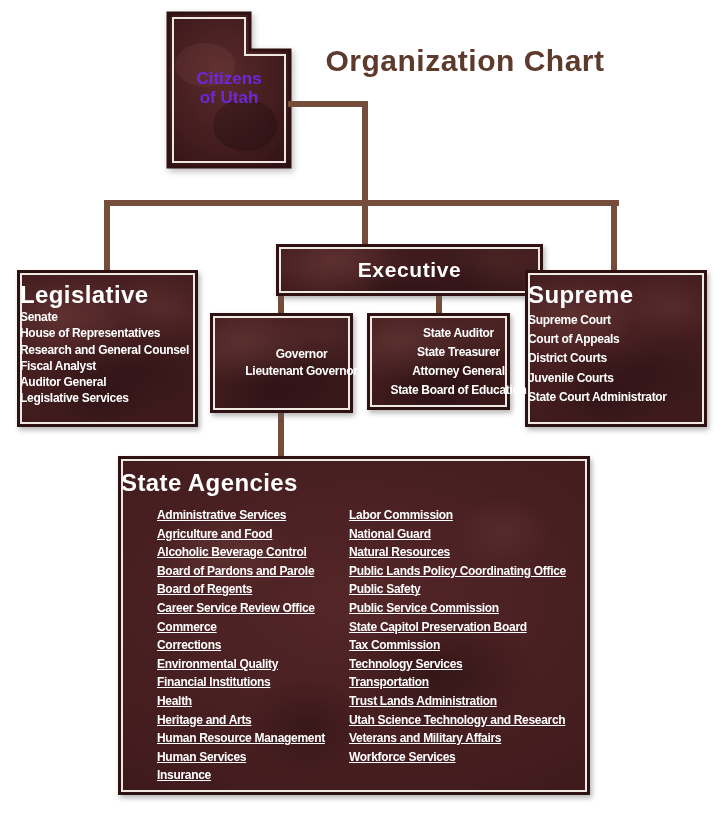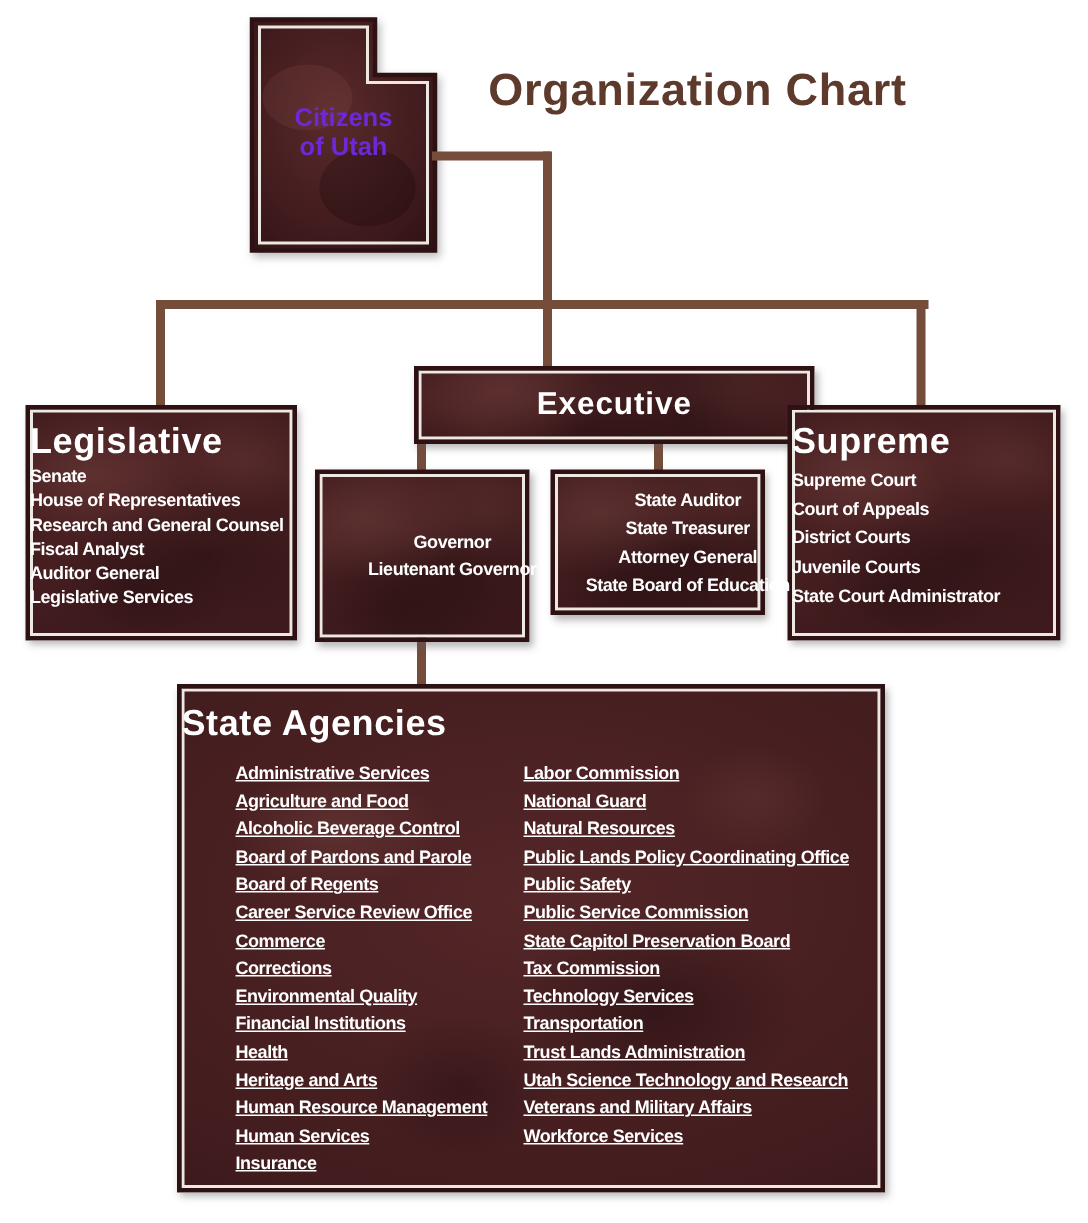--- a/index.html
+++ b/index.html
@@ -40,21 +40,21 @@
   #legislative .node-list{top:36px;line-height:16.3px;}
   
   #judicial{left:525px;top:270px;width:182px;height:157px;}
   #judicial .node-list{top:38px;line-height:19.2px;}
   
   #executive{left:228px;top:244px;width:267px;height:52px;
     display:flex;align-items:center;justify-content:center;margin-left:48px;}
   #executive .exec-title{font-size:21px;font-weight:bold;letter-spacing:.6px;}
   
   #governor,#electedofficials{display:flex;align-items:center;justify-content:center;padding-left:40px;}
-  #governor{left:210px;top:313px;width:143px;height:115px;}
+  #governor{left:210px;top:313px;width:143px;height:100px;}
   #governor .cbox-list{line-height:17.5px;}
   #electedofficials{left:367px;top:313px;width:143px;height:97px;}
   #electedofficials .cbox-list{line-height:19px;}
   .cbox-list{font-weight:bold;font-size:12px;text-align:center;letter-spacing:-.3px;}
   
   #agencies{left:118px;top:456px;width:472px;height:339px;padding-left:29px;}
   #agencies .node-title{top:10px;}
   .agency-col{
     position:absolute;top:47px;font-weight:bold;font-size:12px;
     line-height:18.6px;letter-spacing:-.3px;text-align:left;text-decoration:underline;

